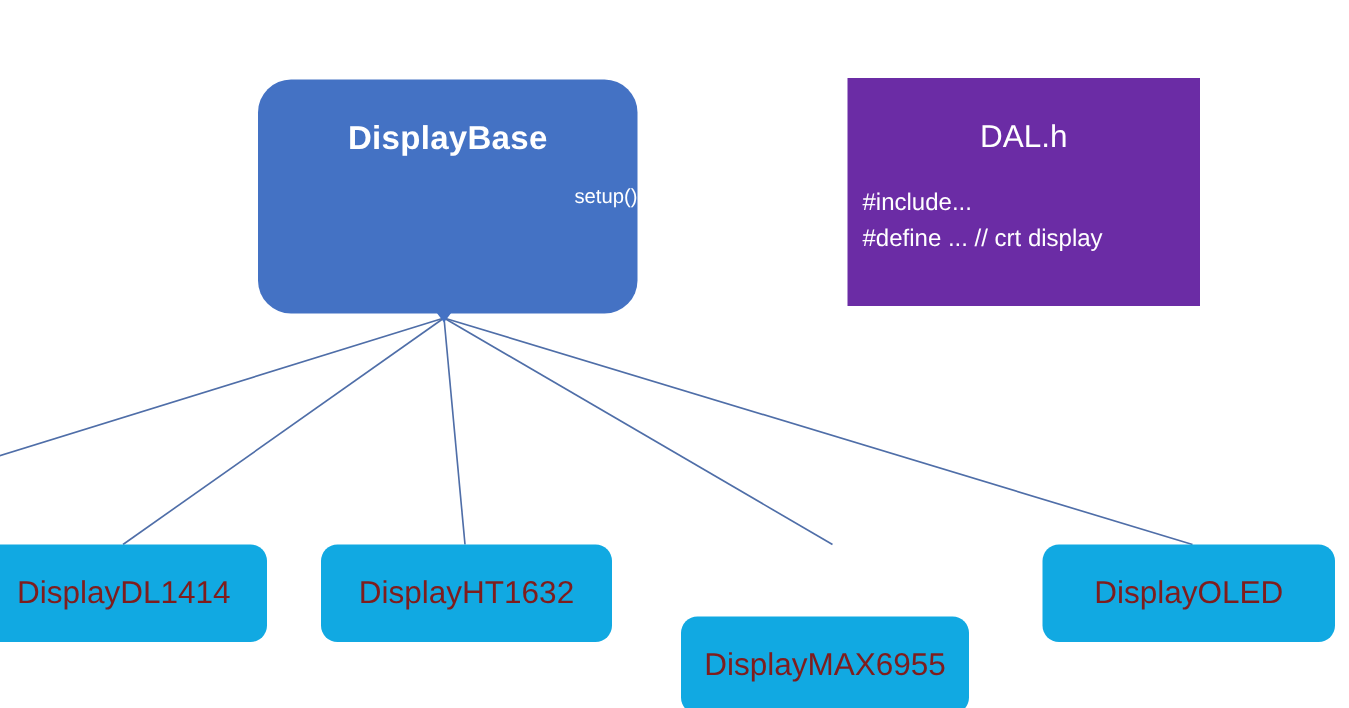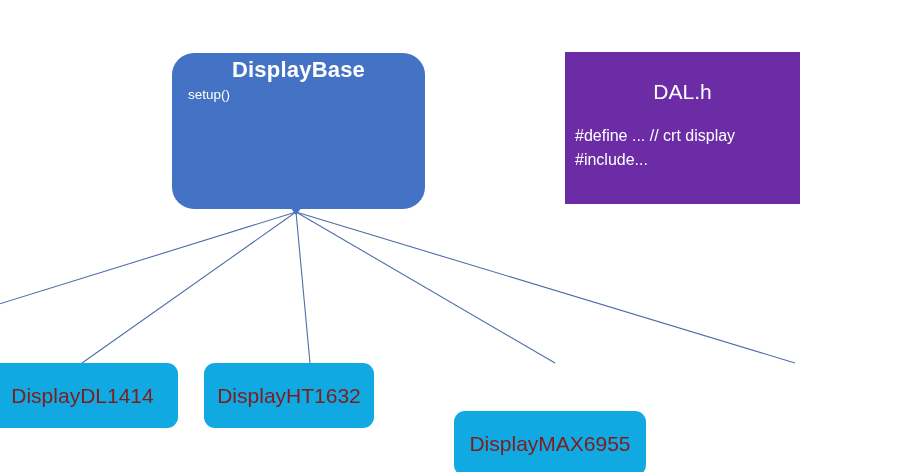--- a/index.html
+++ b/index.html
@@ -30,34 +30,35 @@
   
   .base-box {
     position: absolute;
     left: 172px;
     top: 53px;
     width: 253px;
     height: 156px;
     background: #4472C4;
     border-radius: 22px;
     box-sizing: border-box;
-    padding: 2px 0 0 0;
+    padding: 24px 0 0 0;
     z-index: 3;
   }
   .base-title {
     color: #ffffff;
     font-size: 22px;
     font-weight: bold;
     text-align: center;
     letter-spacing: 0.2px;
     line-height: 30px;
   }
   .base-methods {
-    margin-top: 0;
+    margin-top: 14px;
     padding-left: 16px;
+    text-align: right;
   }
   .base-method {
     color: #ffffff;
     font-size: 13.5px;
     line-height: 19.5px;
     white-space: nowrap;
   }
 
   
   .header-box {
@@ -101,21 +102,21 @@
     justify-content: center;
     z-index: 3;
   }
   .sub-label {
     color: #7f1d1d;
     font-size: 21px;
     line-height: 26px;
     white-space: nowrap;
   }
   .sub-0 { left: -13px;  width: 191px; }
-  .sub-1 { left: 204px;  width: 170px; }
+  .sub-1 { left: 214px;  width: 194px; }
   .sub-2 { left: 454px;  width: 192px; margin-top: 48px; }
   .sub-3 { left: 695px;  width: 195px; }
 </style>
 </head>
 <body>
 
 <div id="canvas">
 
   <svg id="connectors" viewBox="0 0 899 472" xmlns="http://www.w3.org/2000/svg">
     <g id="edge-group" stroke="#4F6EA8" stroke-width="1.1" fill="none">
@@ -131,28 +132,31 @@
   <div class="base-box">
     <div class="base-title">DisplayBase</div>
     <div class="base-methods">
       <div class="base-method">setup()</div>
     </div>
   </div>
 
   <div class="header-box">
     <div class="header-title">DAL.h</div>
     <div class="header-lines">
+      <div class="header-line">#include...</div>
       <div class="header-line">#define ... // crt display</div>
-      <div class="header-line">#include...</div>
     </div>
   </div>
 
   <div class="sub-box sub-0">
     <div class="sub-label">DisplayDL1414</div>
   </div>
   <div class="sub-box sub-1">
     <div class="sub-label">DisplayHT1632</div>
   </div>
   <div class="sub-box sub-2">
     <div class="sub-label">DisplayMAX6955</div>
   </div>
+  <div class="sub-box sub-3">
+    <div class="sub-label">DisplayOLED</div>
+  </div>
 
 </div>
 
 </body></html>

